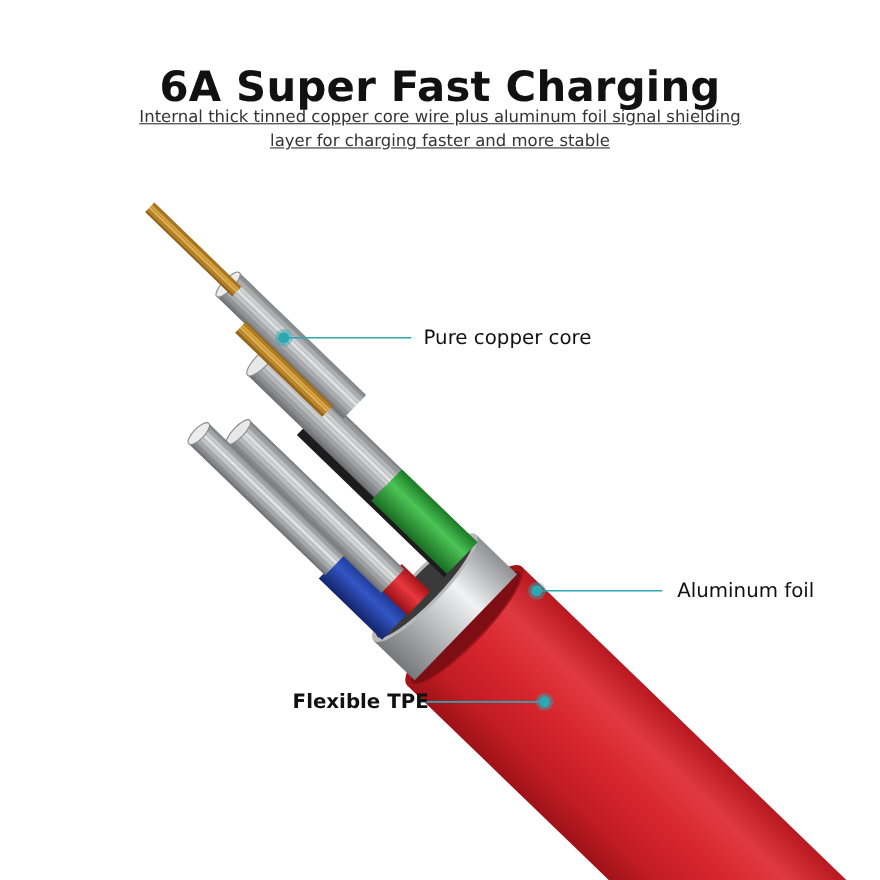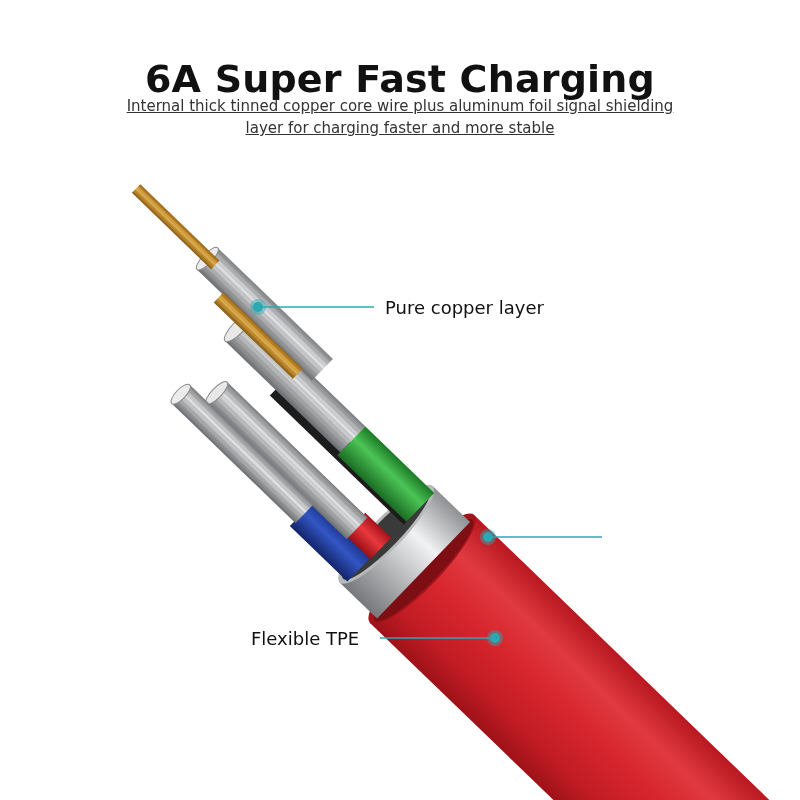--- a/index.html
+++ b/index.html
@@ -16,21 +16,21 @@
     position: absolute; left: 100px; top: 95px; width: 600px; text-align: center;
     font-size: 15px; line-height: 22px; color: #333; text-decoration: underline;
   }
   .art { position: absolute; left: 0; top: 0; width: 800px; height: 800px; }
   .label {
     position: absolute; font-size: 18px; font-weight: normal; color: #111;
     line-height: 22px;
   }
   .label-copper { left: 385px; top: 297px; }
   .label-foil { left: 598px; top: 527px; text-align: center; width: 160px; }
-  .label-tpe { left: 251px; top: 628px; }
+  .label-tpe { left: 266px; top: 628px; font-weight: bold; }
 </style>
 </head>
 <body>
 
 <div class="title">6A Super Fast Charging</div>
 <div class="subtitle">
   <div>Internal thick tinned copper core wire plus aluminum foil signal shielding</div>
   <div>layer for charging faster and more stable</div>
 </div>
 
@@ -143,16 +143,17 @@
     <circle cx="488" cy="537" r="8" fill="#2aa9b3" opacity="0.45"></circle>
     <circle cx="488" cy="537" r="5" fill="#2aa9b3"></circle>
   </g>
   <g>
     <line x1="380" y1="638" x2="495" y2="638" stroke="#2aa9b3" stroke-width="1.5"></line>
     <circle cx="495" cy="638" r="8" fill="#2aa9b3" opacity="0.45"></circle>
     <circle cx="495" cy="638" r="5" fill="#2aa9b3"></circle>
   </g>
 </svg>
 
-<div class="label label-copper">Pure copper layer</div>
+<div class="label label-copper">Pure copper core</div>
 <div class="label label-foil">
+  <div>Aluminum foil</div>
 </div>
 <div class="label label-tpe">Flexible TPE</div>
 
 </body></html>

